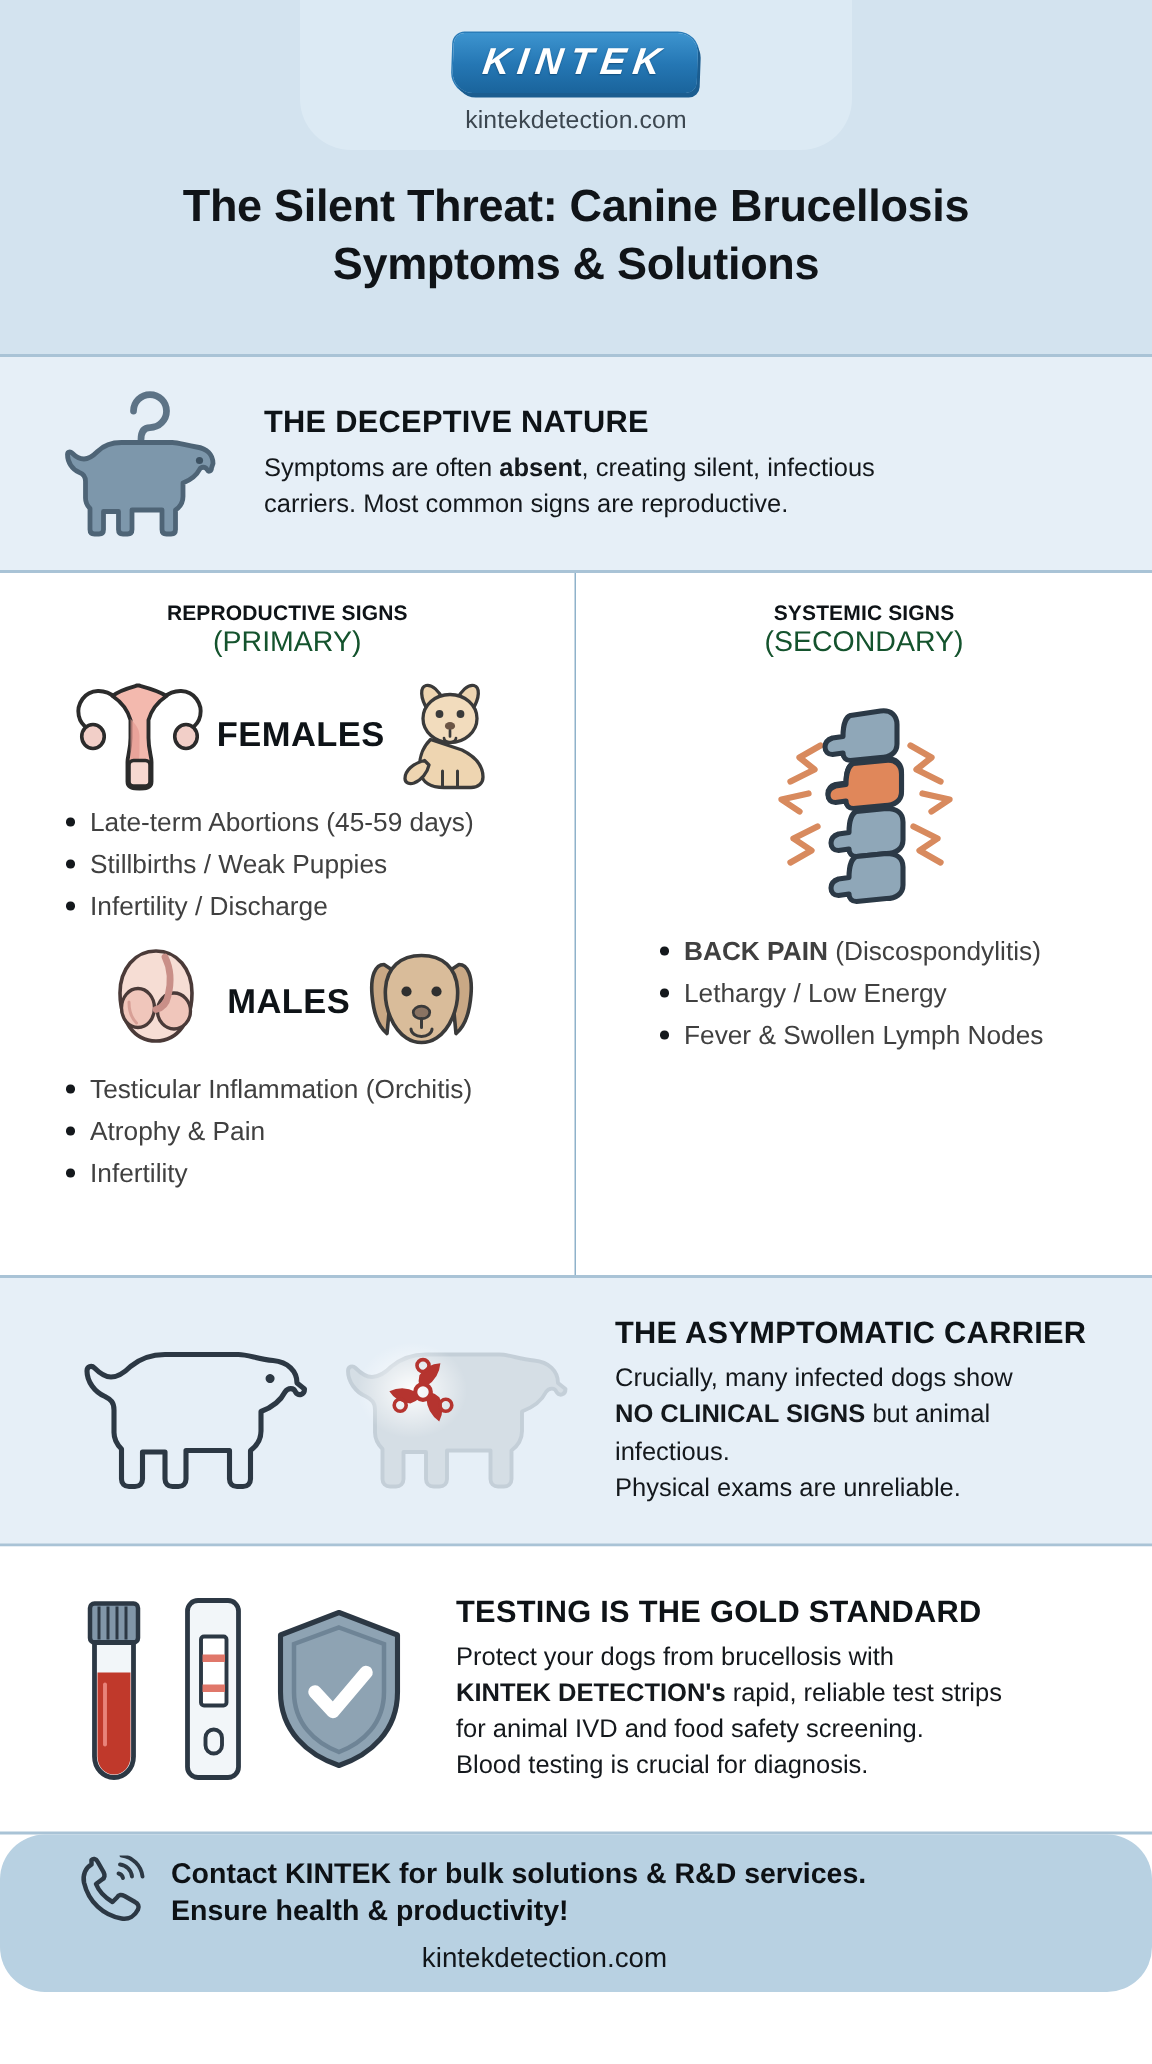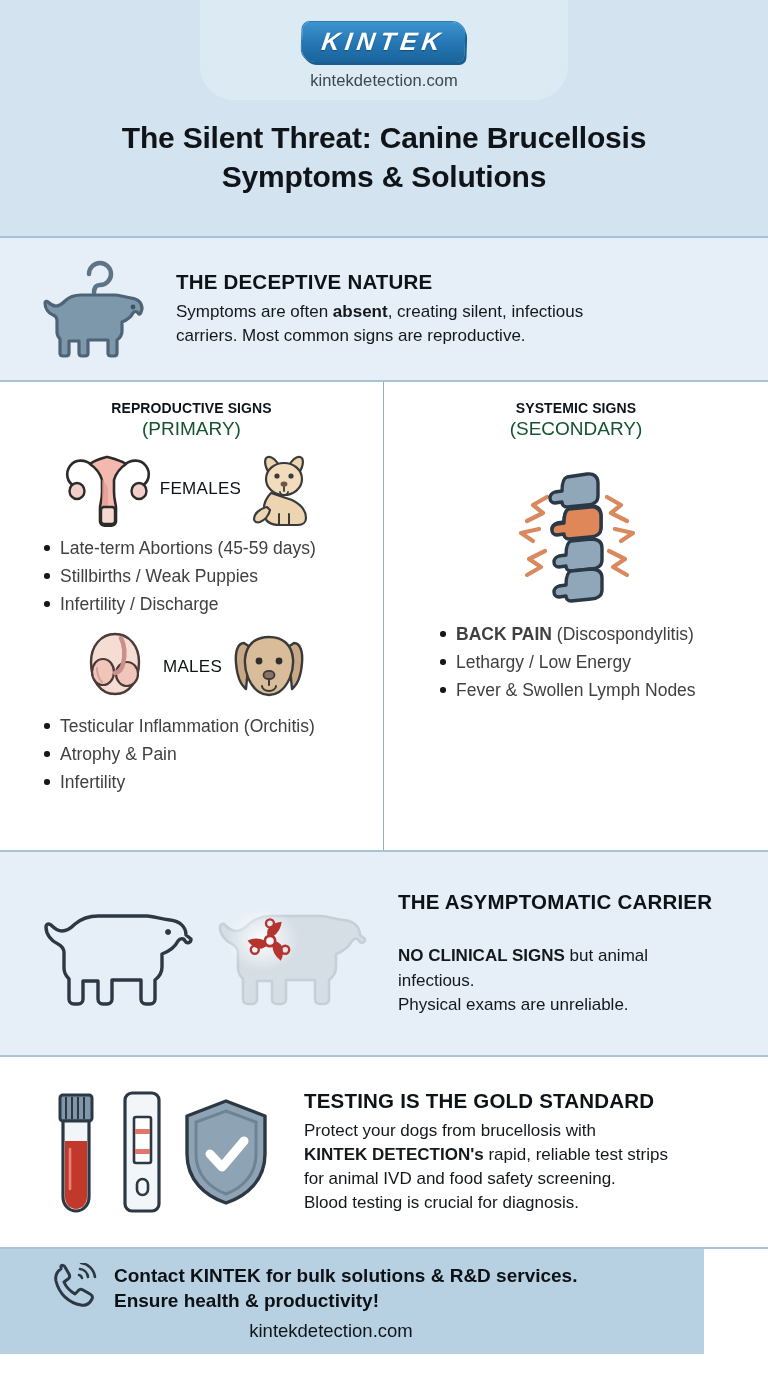--- a/index.html
+++ b/index.html
@@ -141,22 +141,22 @@
 
   .grp-head {
     display: flex;
     align-items: center;
     justify-content: center;
     gap: 6px;
     margin-top: 10px;
     height: 78px;
   }
   .grp-label {
-    font-size: 17px;
-    font-weight: normal;
+    font-size: 23px;
+    font-weight: bold;
     color: #0e1317;
     letter-spacing: .3px;
   }
 
   ul.bullets {
     list-style: none;
     margin: 6px 0 0 26px;
   }
   ul.bullets li {
     position: relative;
@@ -181,26 +181,26 @@
     align-items: center;
     justify-content: center;
     margin-top: 14px;
   }
   ul.sys-bullets { margin-left: 38px; }
 
   
   .band-carrier {
     position: relative;
     width: 768px;
-    height: 205px;
+    height: 179px;
     background: #e6eff7;
     border-bottom: 2px solid #a9c3d6;
     display: flex;
     align-items: center;
-    padding-left: 36px;
+    padding-left: 48px;
   }
   .carrier-dogs { display: flex; align-items: center; gap: 2px; position: relative; }
   .carrier-txt { margin-left: 16px; padding-right: 14px; }
 
   
   .band-testing {
     position: relative;
     width: 768px;
     height: 192px;
     background: #ffffff;
@@ -208,24 +208,25 @@
     display: flex;
     align-items: center;
     padding-left: 48px;
   }
   .test-icons { display: flex; align-items: center; gap: 14px; }
   .testing-txt { margin-left: 32px; padding-right: 20px; }
 
   
   .footer {
     position: relative;
-    width: 704px;
+    width: 768px;
     height: 105px;
     background: #b8d1e2;
     padding-top: 14px;
+    border-radius: 30px;
   }
   .footer-row {
     display: flex;
     align-items: flex-start;
     padding-left: 52px;
   }
   .footer-msg {
     margin-left: 16px;
     font-size: 19px;
     font-weight: bold;
@@ -426,21 +427,21 @@
             <circle cx="0" cy="-44" r="10" fill="none" stroke="#b5342f" stroke-width="6"></circle>
             <circle cx="-38" cy="22" r="10" fill="none" stroke="#b5342f" stroke-width="6"></circle>
             <circle cx="38" cy="22" r="10" fill="none" stroke="#b5342f" stroke-width="6"></circle>
           </g>
         </svg>
       </span>
     </div>
     <div class="carrier-txt">
       <div class="sec-head">THE ASYMPTOMATIC CARRIER</div>
       <div class="sec-body">
-        <br>
+        <span>Crucially, many infected dogs show</span><br>
         <b>NO CLINICAL SIGNS</b><span> but animal</span><br>
         <span>infectious.</span><br>
         <span>Physical exams are unreliable.</span>
       </div>
     </div>
   </div>
 
   <div class="band-testing">
     <div class="test-icons">
       <span>

